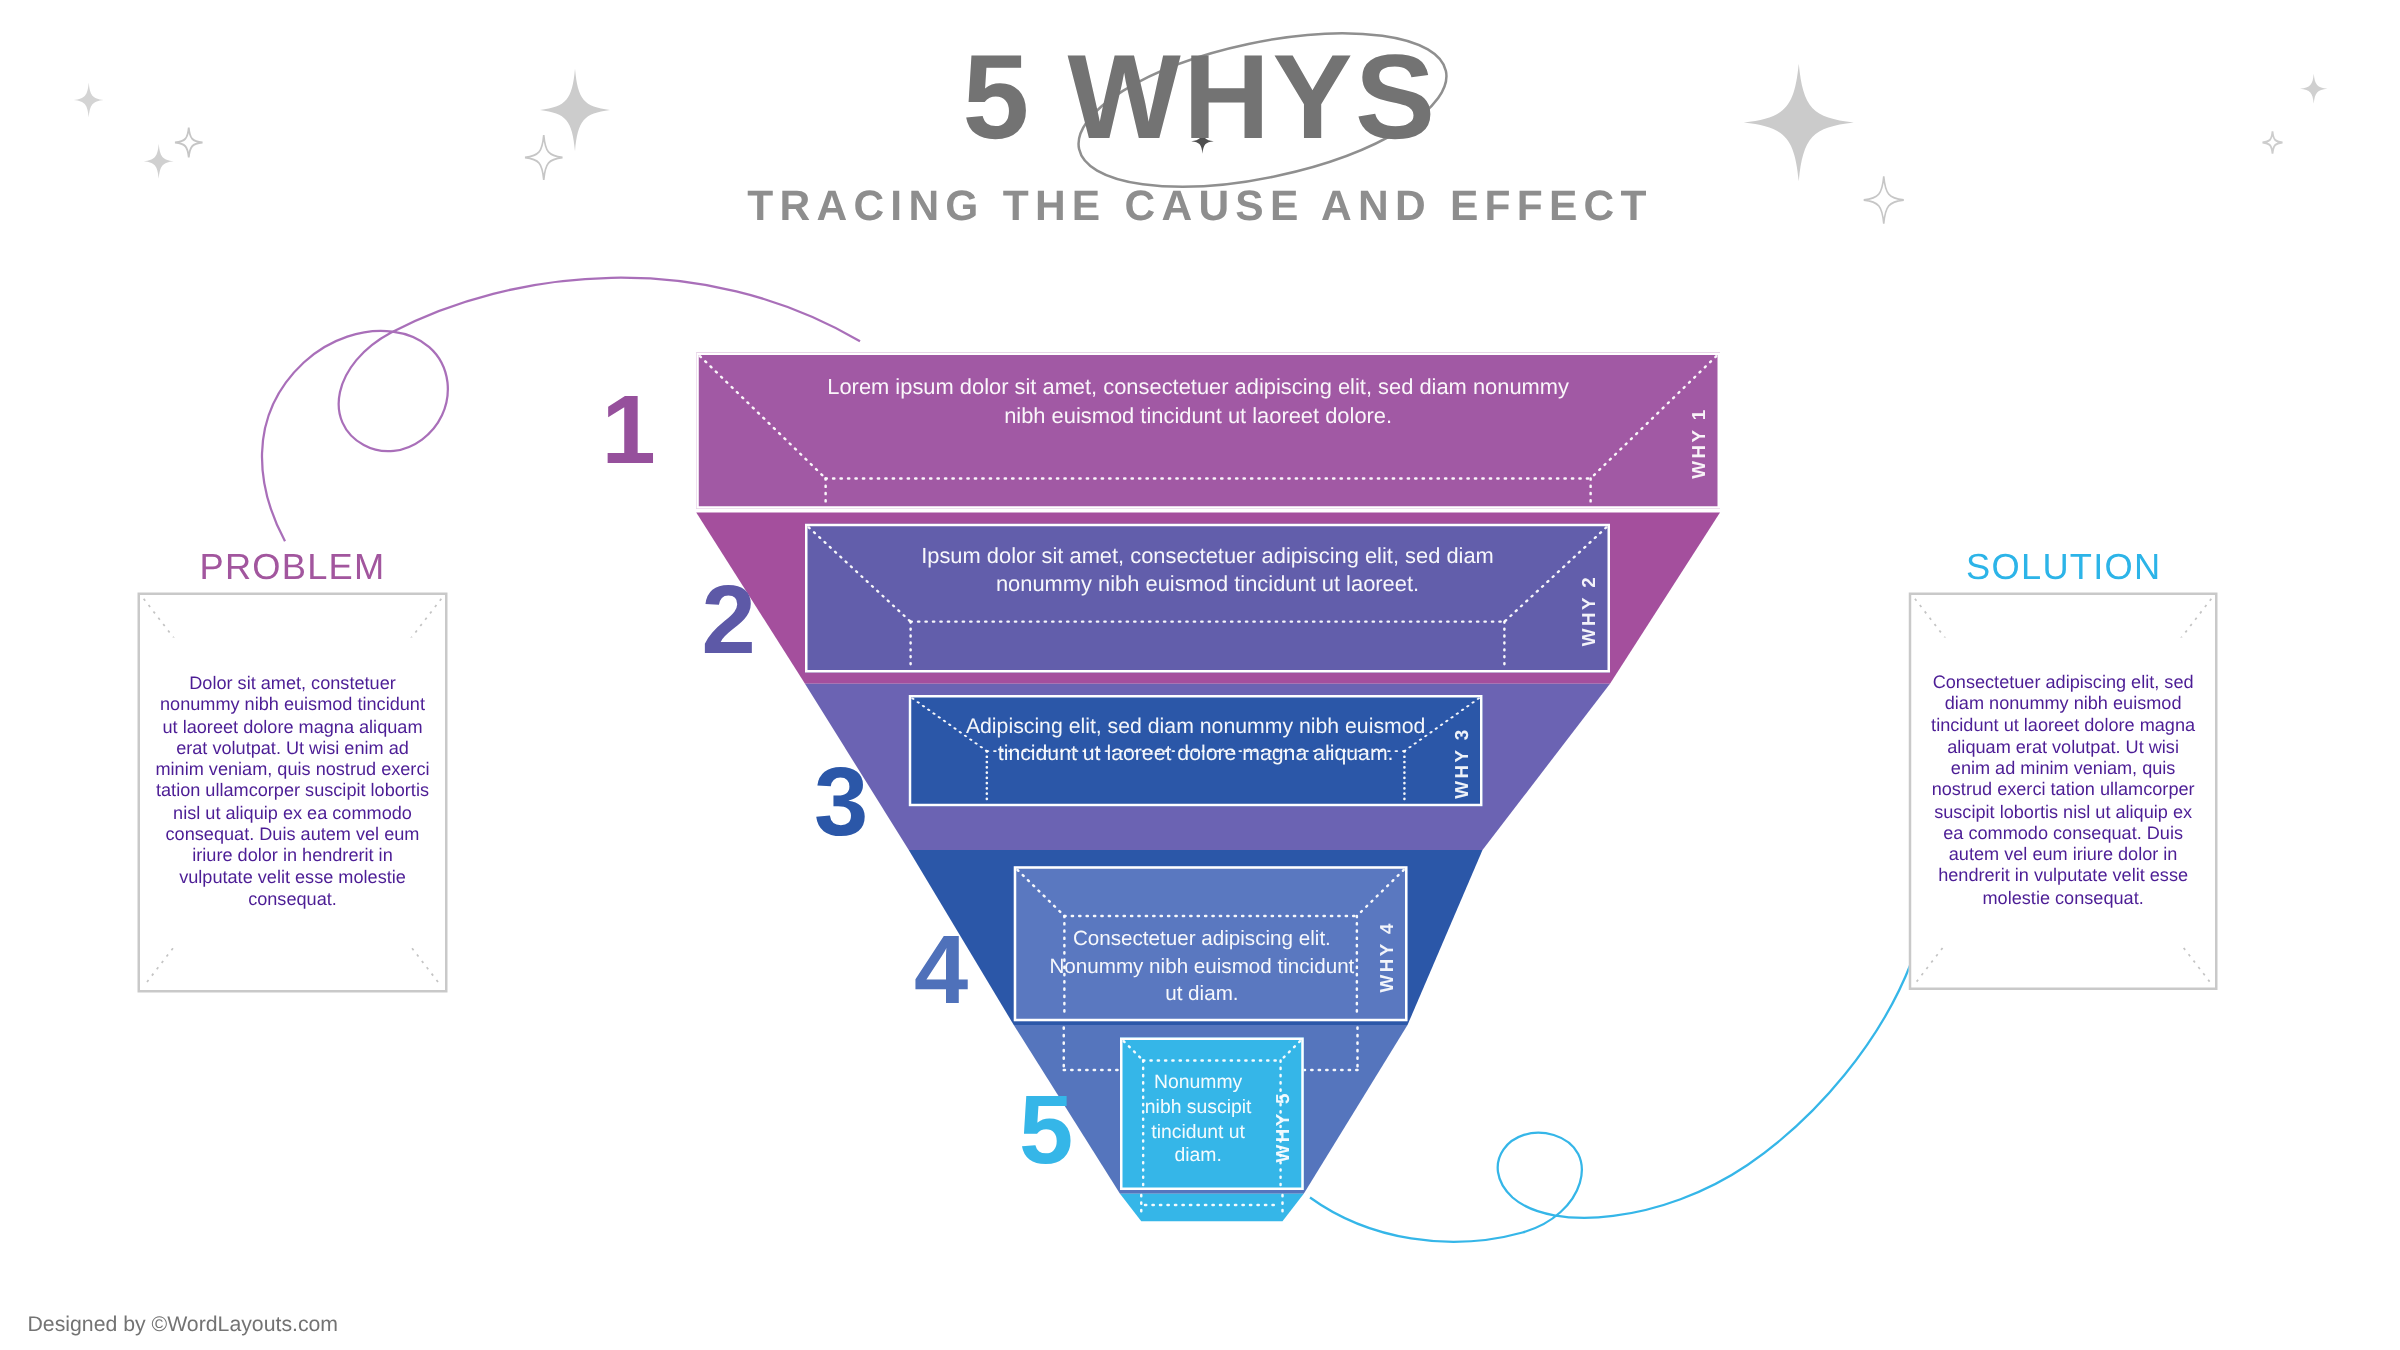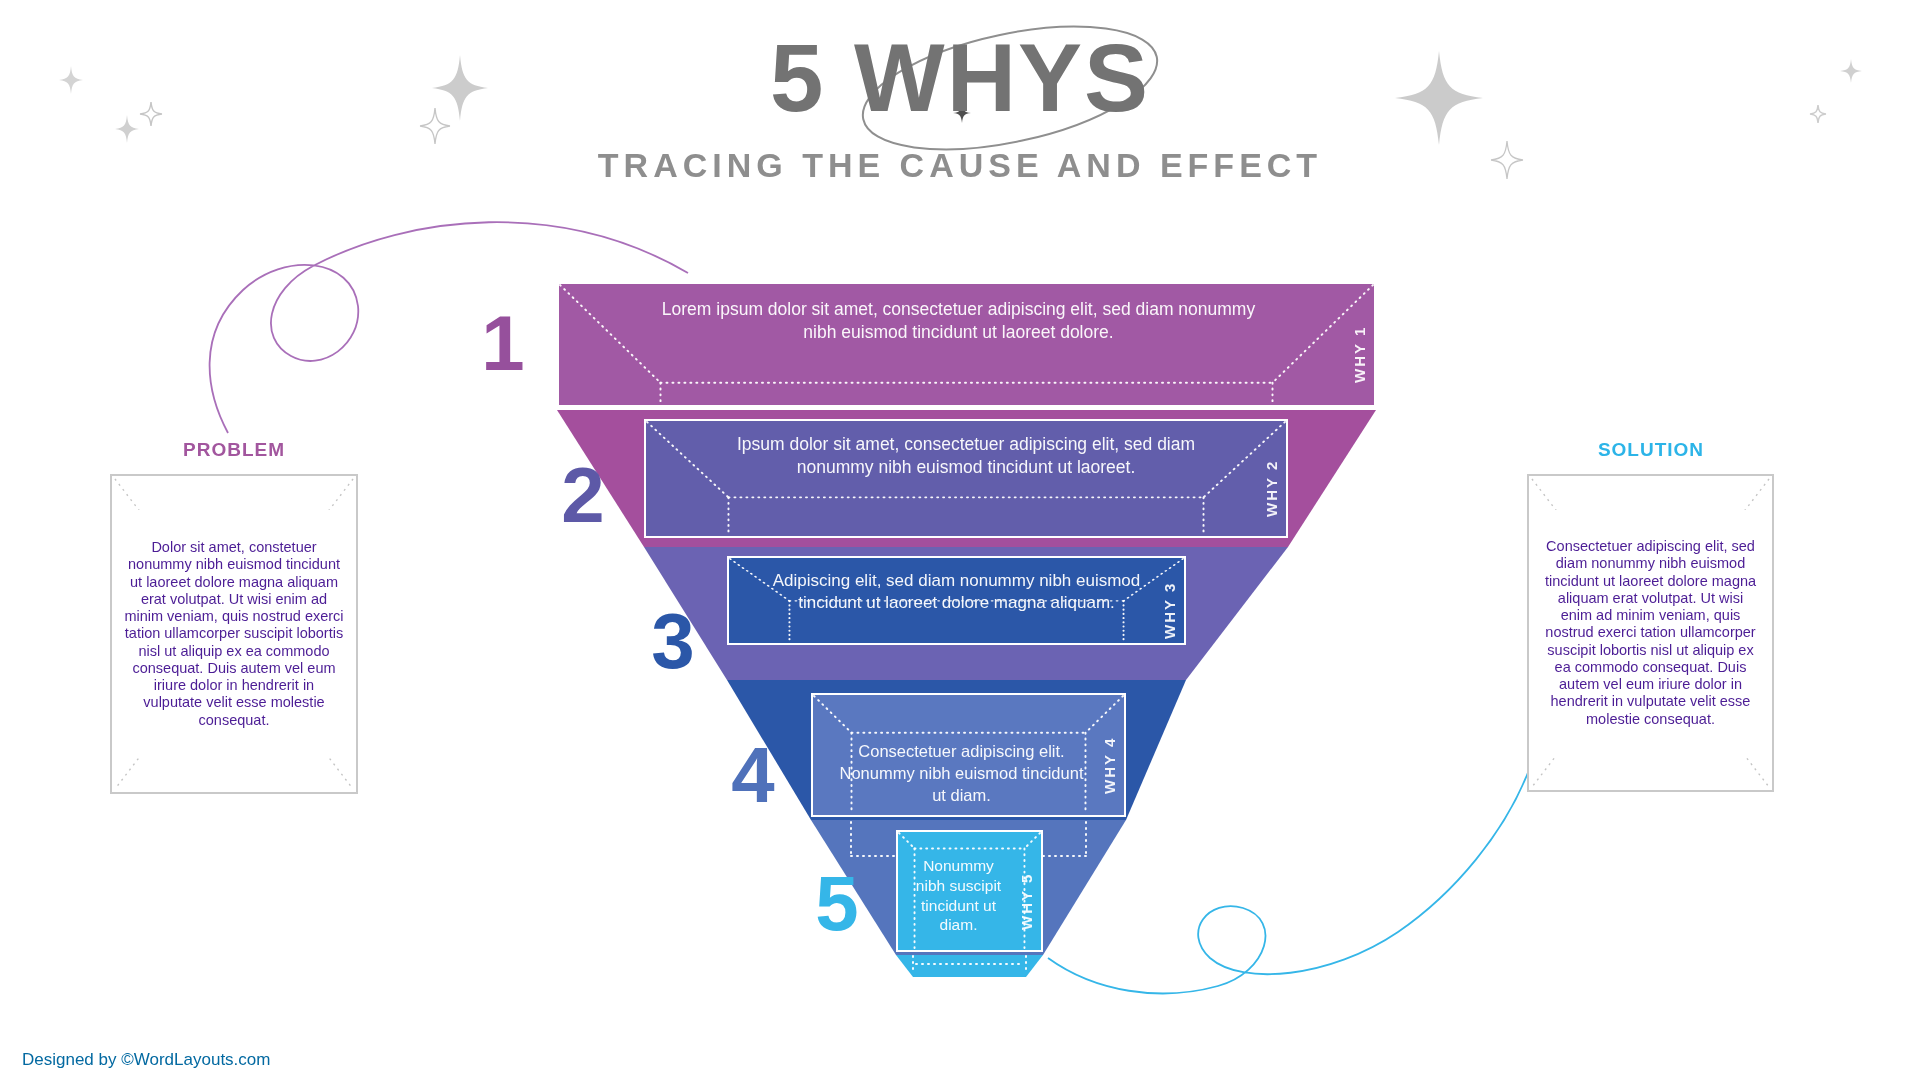--- a/index.html
+++ b/index.html
@@ -34,33 +34,33 @@
 
   
   .num{position:absolute;width:80px;text-align:center;font-size:78px;font-weight:800;line-height:1;z-index:2;}
   .n1{left:463px;top:304px;color:#96509c;}
   .n2{left:543px;top:456px;color:#5d59a7;}
   .n3{left:633px;top:602px;color:#2b57a8;}
   .n4{left:713px;top:736px;color:#4f71ba;}
   .n5{left:797px;top:864px;color:#35b6e8;}
 
   
-  .side-label{position:absolute;width:248px;text-align:center;font-size:19px;font-weight:700;letter-spacing:1px;z-index:2;line-height:1;}
+  .side-label{position:absolute;width:248px;text-align:center;font-size:29px;font-weight:400;letter-spacing:1px;z-index:2;line-height:1;}
   #problem-label{left:110px;top:440px;color:#a2569e;}
   #solution-label{left:1527px;top:440px;color:#2cb4e8;}
   .side-box{position:absolute;box-sizing:border-box;border:2px solid #c9c9c9;background:#fff;z-index:2;}
   #problem-box{left:110px;top:474px;width:248px;height:320px;}
   #solution-box{left:1527px;top:474px;width:247px;height:318px;}
   .side-box svg{position:absolute;left:0;top:0;width:100%;height:100%;}
   .xline{stroke:#c4c4c4;stroke-width:1.4;stroke-dasharray:2 4.5;fill:none;}
   .side-text{position:absolute;left:8px;right:8px;top:34px;bottom:34px;background:#ffffff;display:flex;align-items:center;justify-content:center;
              text-align:center;font-size:14.5px;line-height:1.19;color:#4c1d95;z-index:2;padding:0 4px;}
 
   
-  .footer{position:absolute;left:22px;top:1050px;font-size:17px;color:#0369a1;z-index:2;text-align:right;}
+  .footer{position:absolute;left:22px;top:1050px;font-size:17px;color:#737373;z-index:2;text-align:right;}
 </style>
 </head>
 <body>
 
 <div id="stage">
 
   <svg id="bg" viewBox="0 0 1920 1080">
     <defs>
       <path id="star4" d="M0 -1 C0.08 -0.25 0.25 -0.08 1 0 C0.25 0.08 0.08 0.25 0 1 C-0.08 0.25 -0.25 0.08 -1 0 C-0.25 -0.08 -0.08 -0.25 0 -1 Z"></path>
     </defs>

